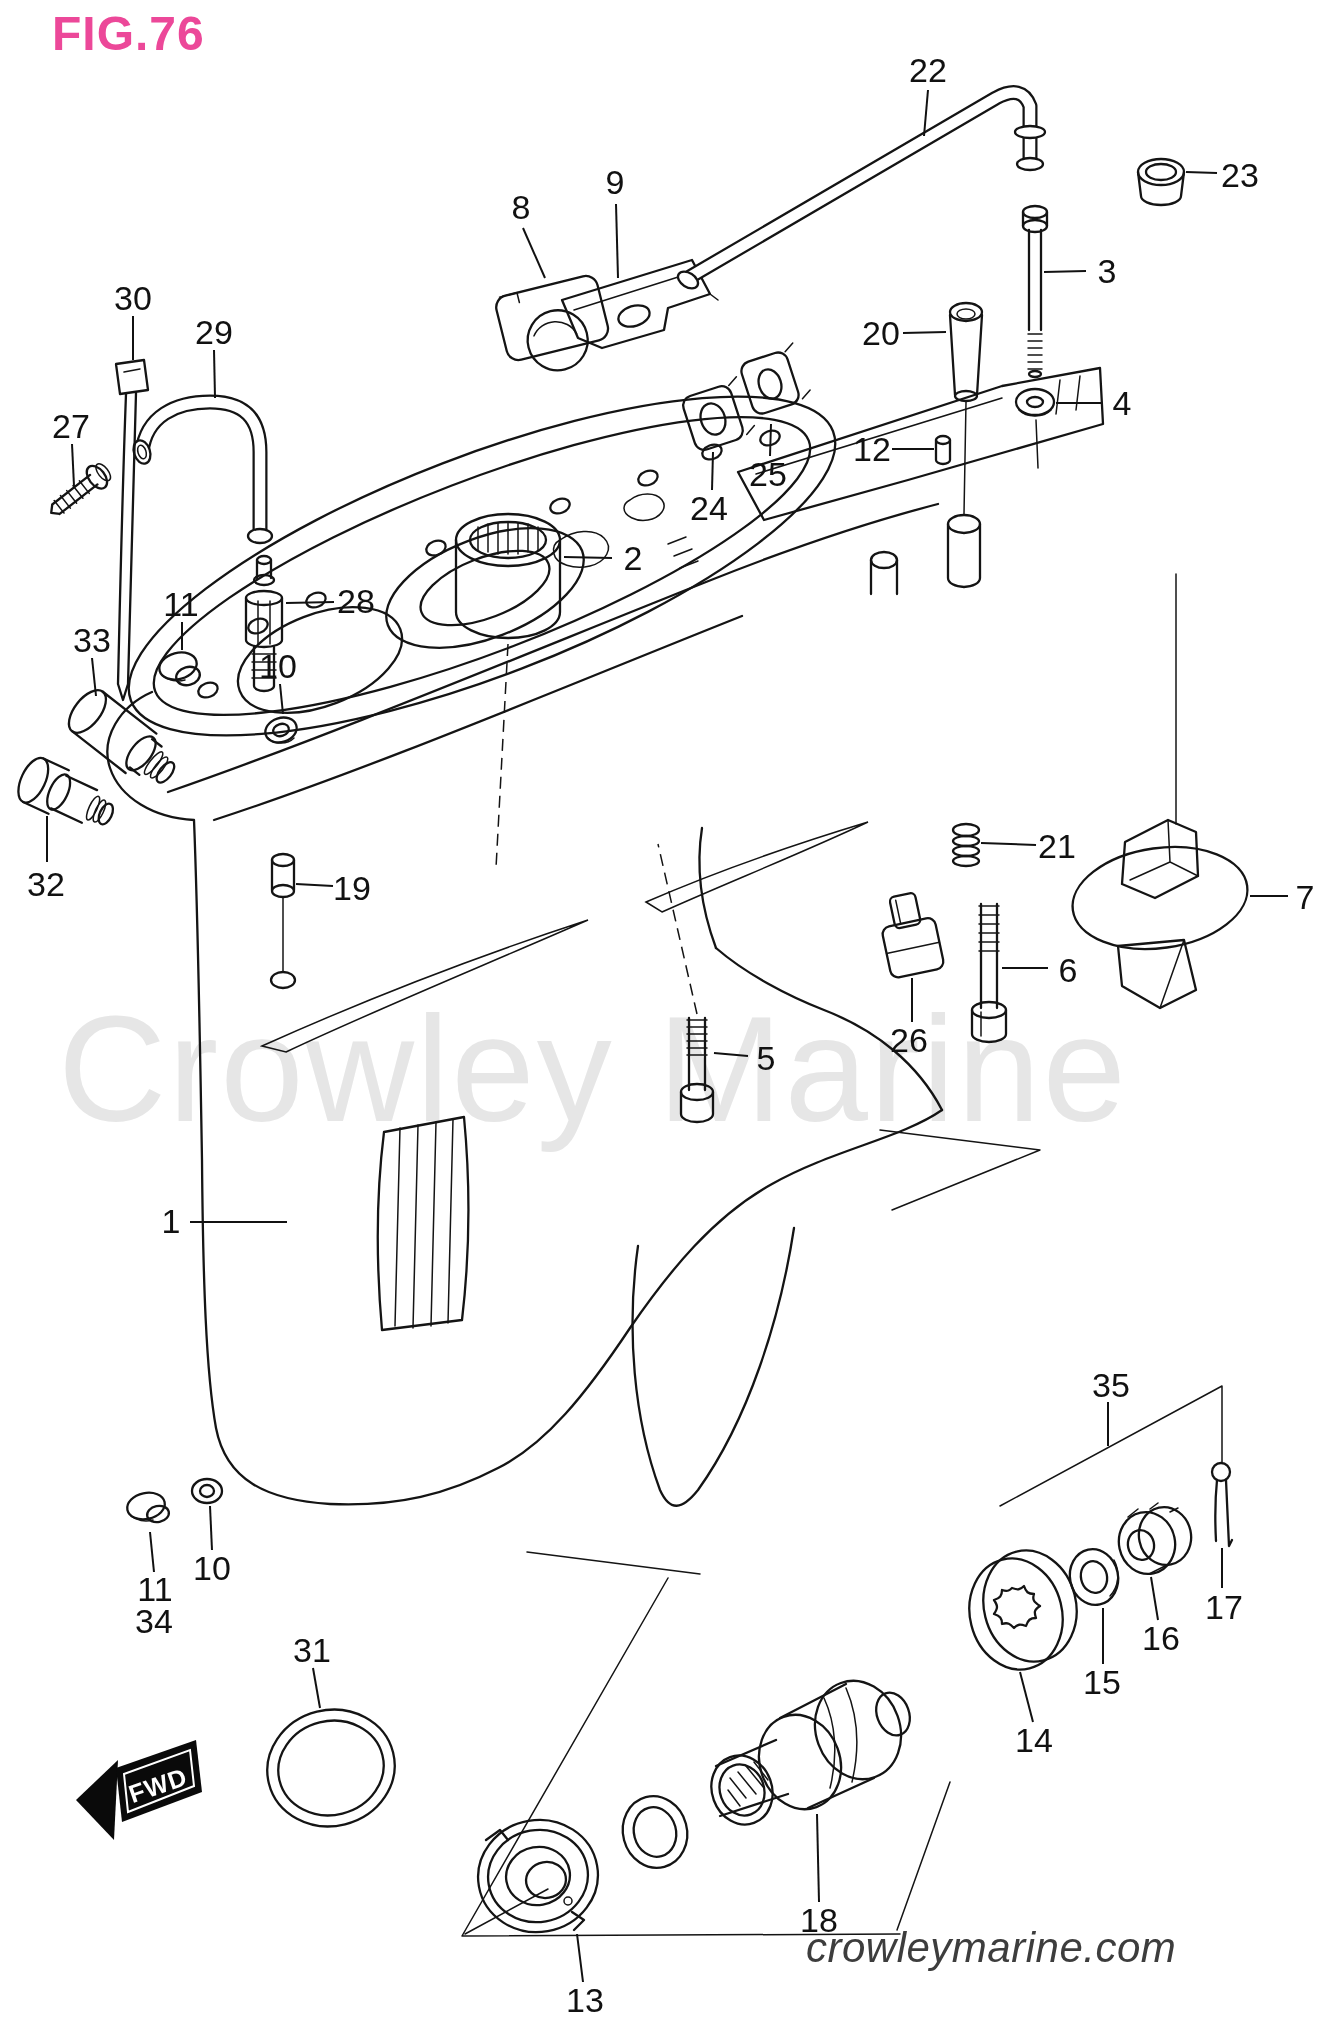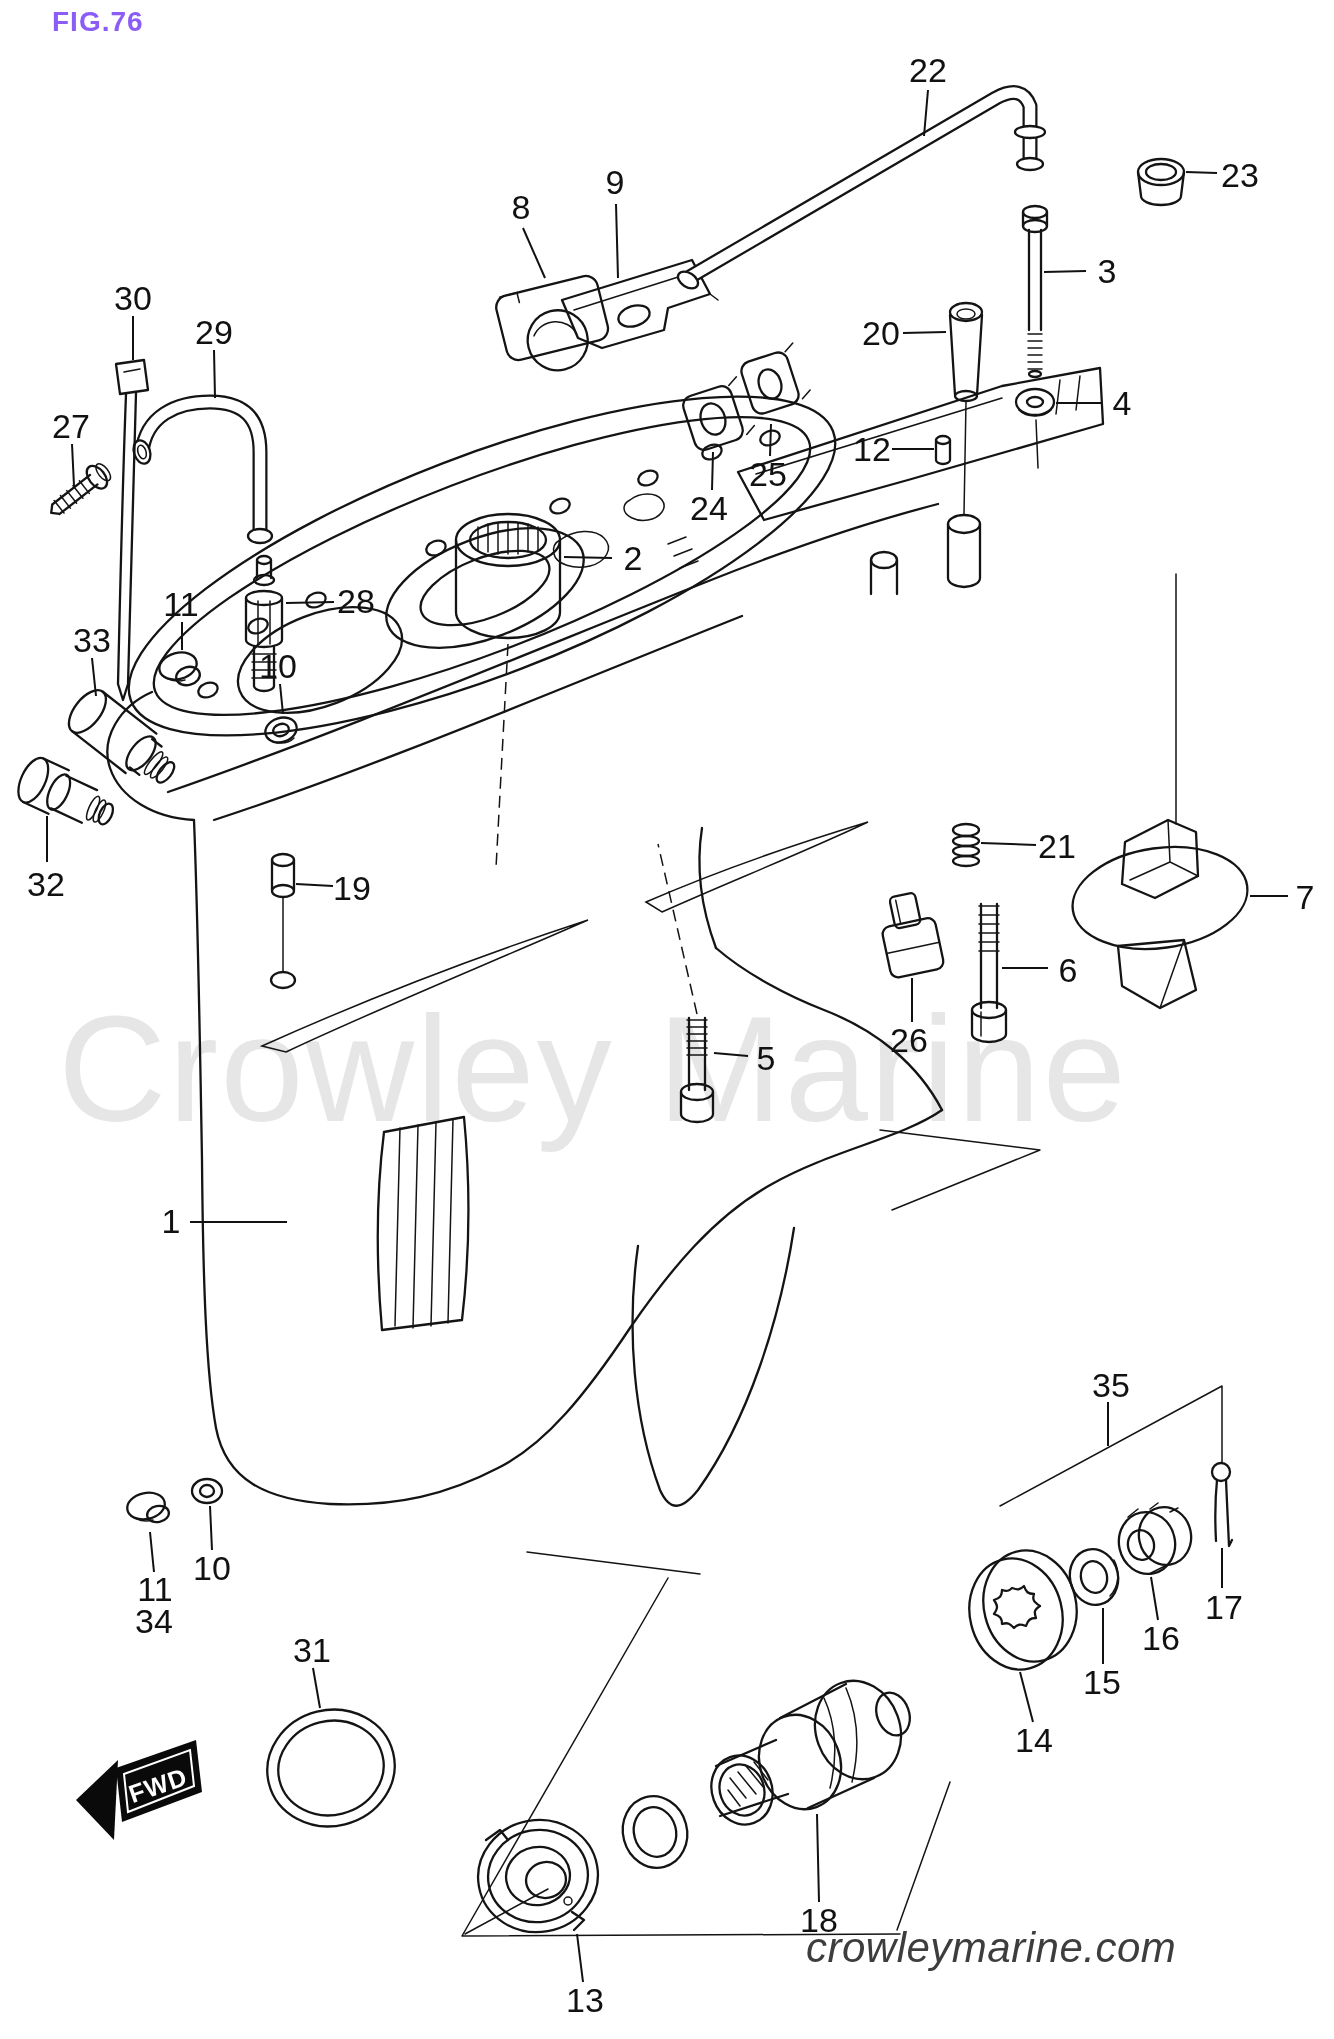--- a/index.html
+++ b/index.html
@@ -9,21 +9,21 @@
     font-family:"Liberation Sans", sans-serif;
   }
   .watermark {
     position:absolute; left:58px; top:946px; z-index:1;
     font-size:150px; letter-spacing:2px; white-space:nowrap;
     color:#e6e6e6; font-weight:normal; user-select:none;margin-top:37px;
   }
   svg.diagram { position:absolute; left:0; top:0; z-index:2; }
   .fig-title {
     position:absolute; left:52px; top:6px; z-index:3;
-    font-size:28px; font-weight:bold; letter-spacing:1px; color:#8b5cf6;
+    font-size:48px; font-weight:bold; letter-spacing:1px; color:#ec4899;
   }
   .site-text {
     position:absolute; left:806px; top:1924px; z-index:3;
     font-size:42px; color:#3d3d3d; letter-spacing:0.5px;font-style:italic;
   }
   .fwd-label {
     position:absolute; left:116px; top:1763px; width:84px; height:44px; z-index:3;
     display:flex; align-items:center; justify-content:center;
     transform:rotate(-19deg); color:#fff; font-weight:bold; font-size:25px;
     letter-spacing:1px;

